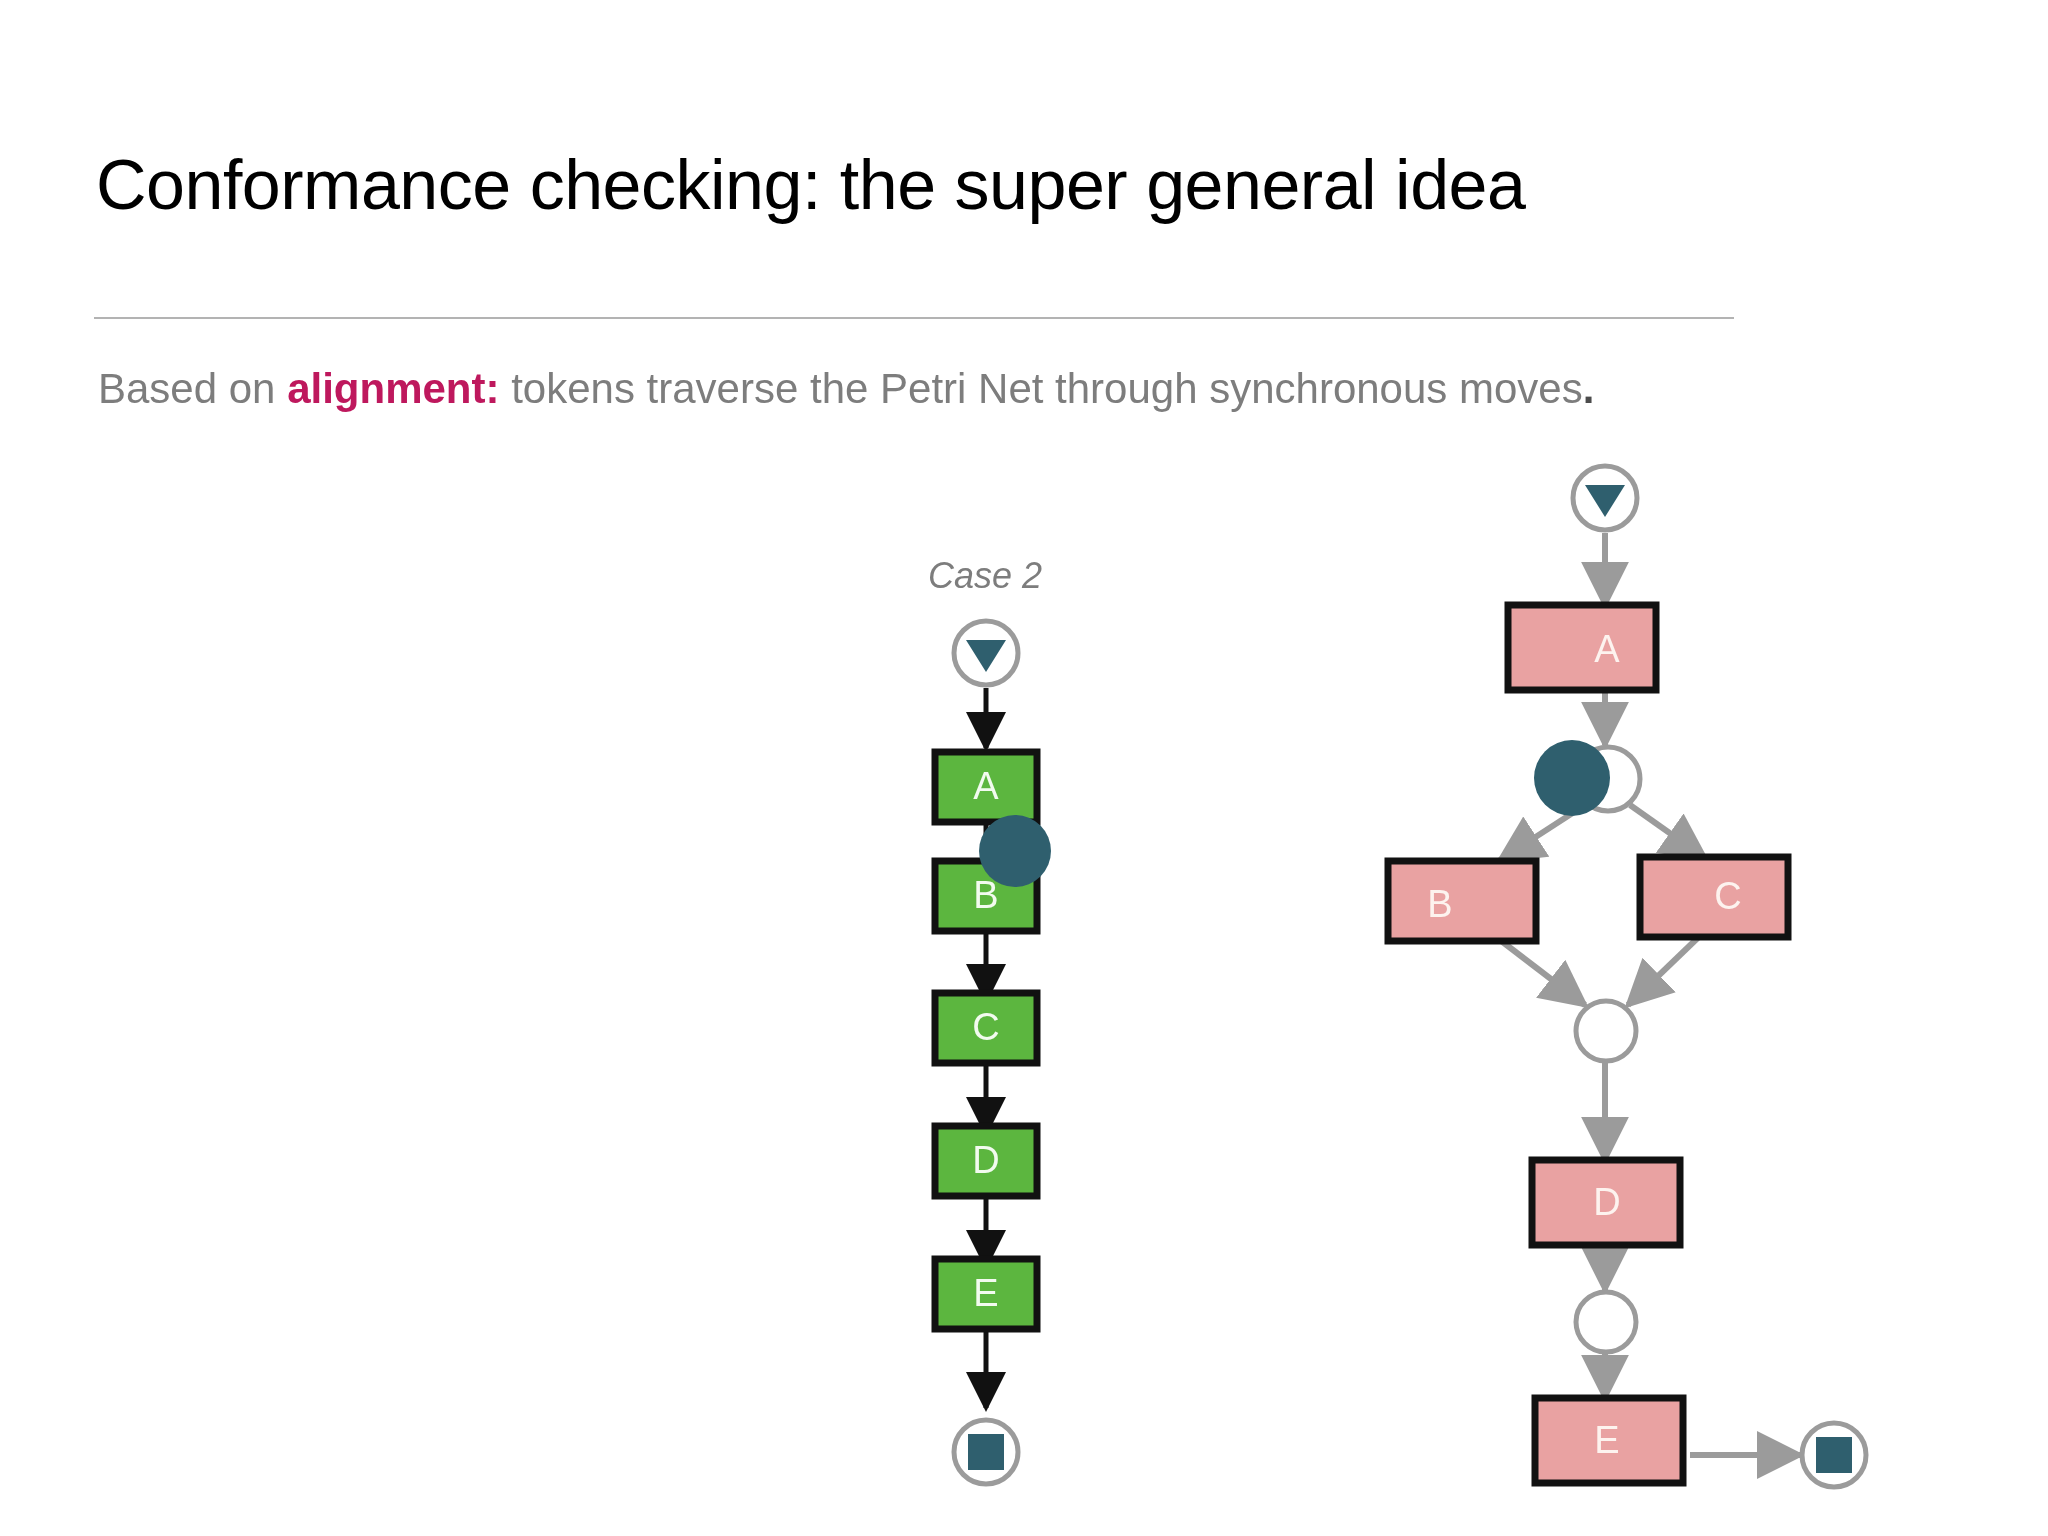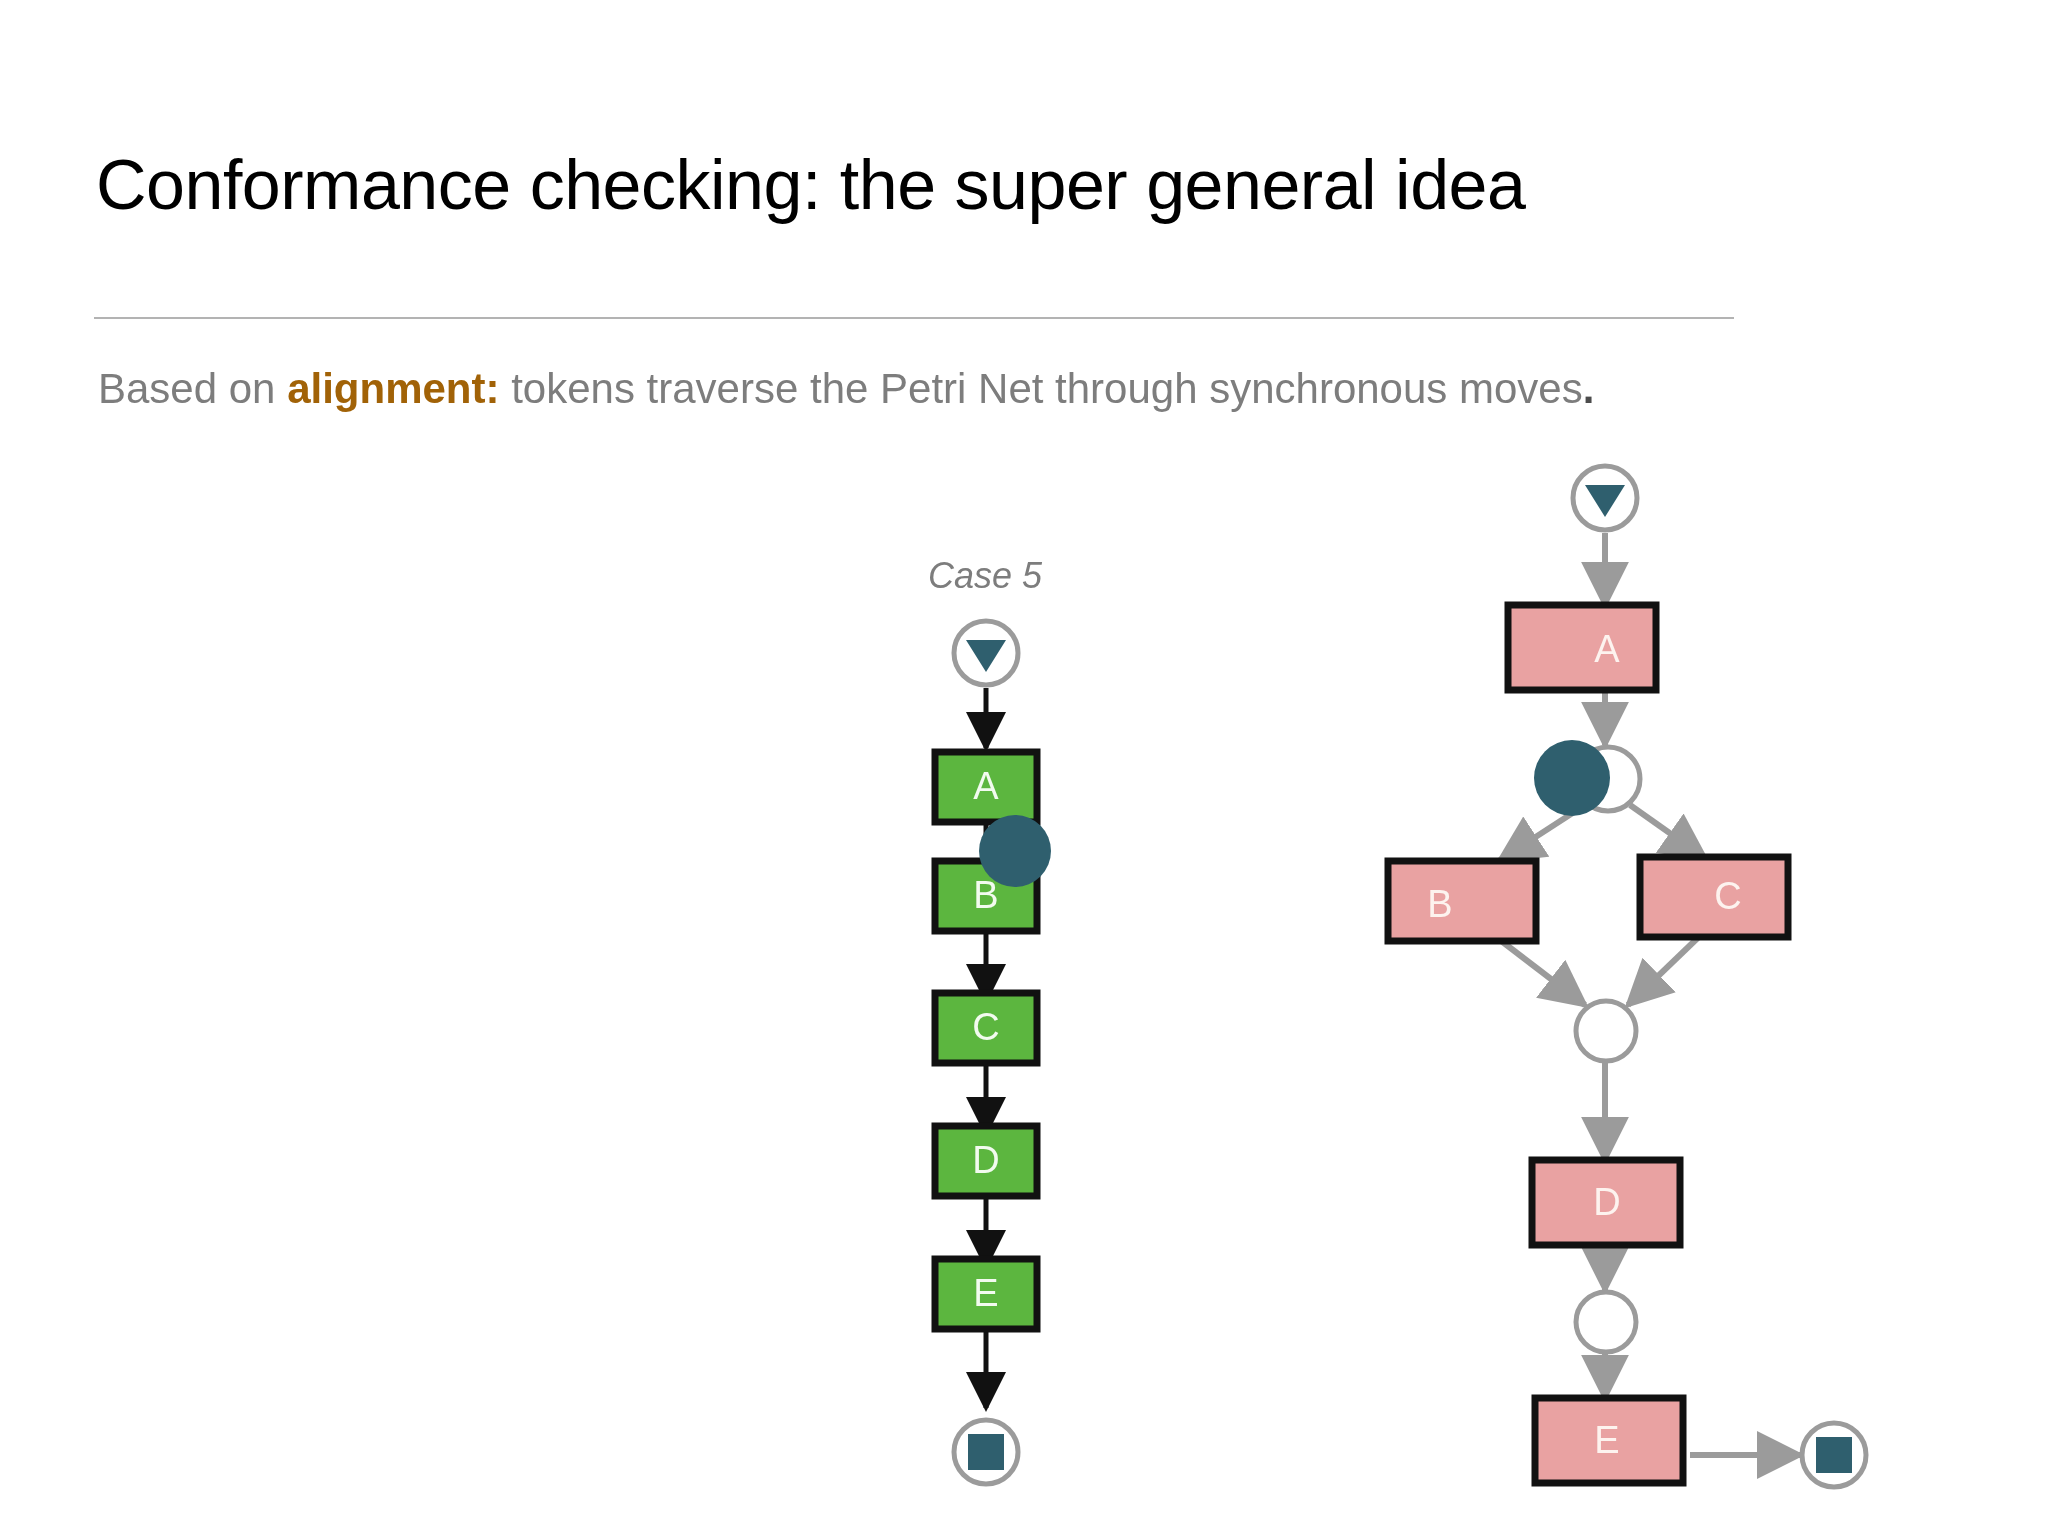--- a/index.html
+++ b/index.html
@@ -39,21 +39,21 @@
   }
   .subtitle {
     position: absolute;
     left: 98px;
     top: 366px;
     font-size: 42px;
     color: #7d7d7d;
     white-space: nowrap;
     line-height: 1.1;
   }
-  .subtitle b { font-weight: 700; color: #a16207; }
+  .subtitle b { font-weight: 700; color: #be185d; }
   .subtitle .dot { font-weight: 700; color: #4c4c4c; }
 
   
   #diagram-layer {
     position: absolute;
     left: 0; top: 0;
     width: 2048px;
     height: 1536px;
   }
   svg.net { position: absolute; left: 0; top: 0; width: 2048px; height: 1536px; }
@@ -84,21 +84,21 @@
   <div class="slide-title">Conformance checking: the super general idea</div>
 
   <div class="title-rule"></div>
 
   <div class="subtitle">
     <span>Based on </span><b>alignment:</b><span> tokens traverse the Petri Net through synchronous moves</span><span class="dot">.</span>
   </div>
 
   <div id="diagram-layer">
 
-    <div class="case-label" style="left:928px; top:555px;">Case 5</div>
+    <div class="case-label" style="left:928px; top:555px;">Case 2</div>
 
     <svg class="net" viewBox="0 0 2048 1536">
       <defs>
         <marker id="arrow-black" markerWidth="10" markerHeight="10" refX="7.2" refY="4" orient="auto" markerUnits="strokeWidth">
           <path d="M0,0 L8,4 L0,8 z" fill="#111111"></path>
         </marker>
         <marker id="arrow-gray" markerWidth="10" markerHeight="10" refX="7.2" refY="4" orient="auto" markerUnits="strokeWidth">
           <path d="M0,0 L8,4 L0,8 z" fill="#9b9b9b"></path>
         </marker>
       </defs>

